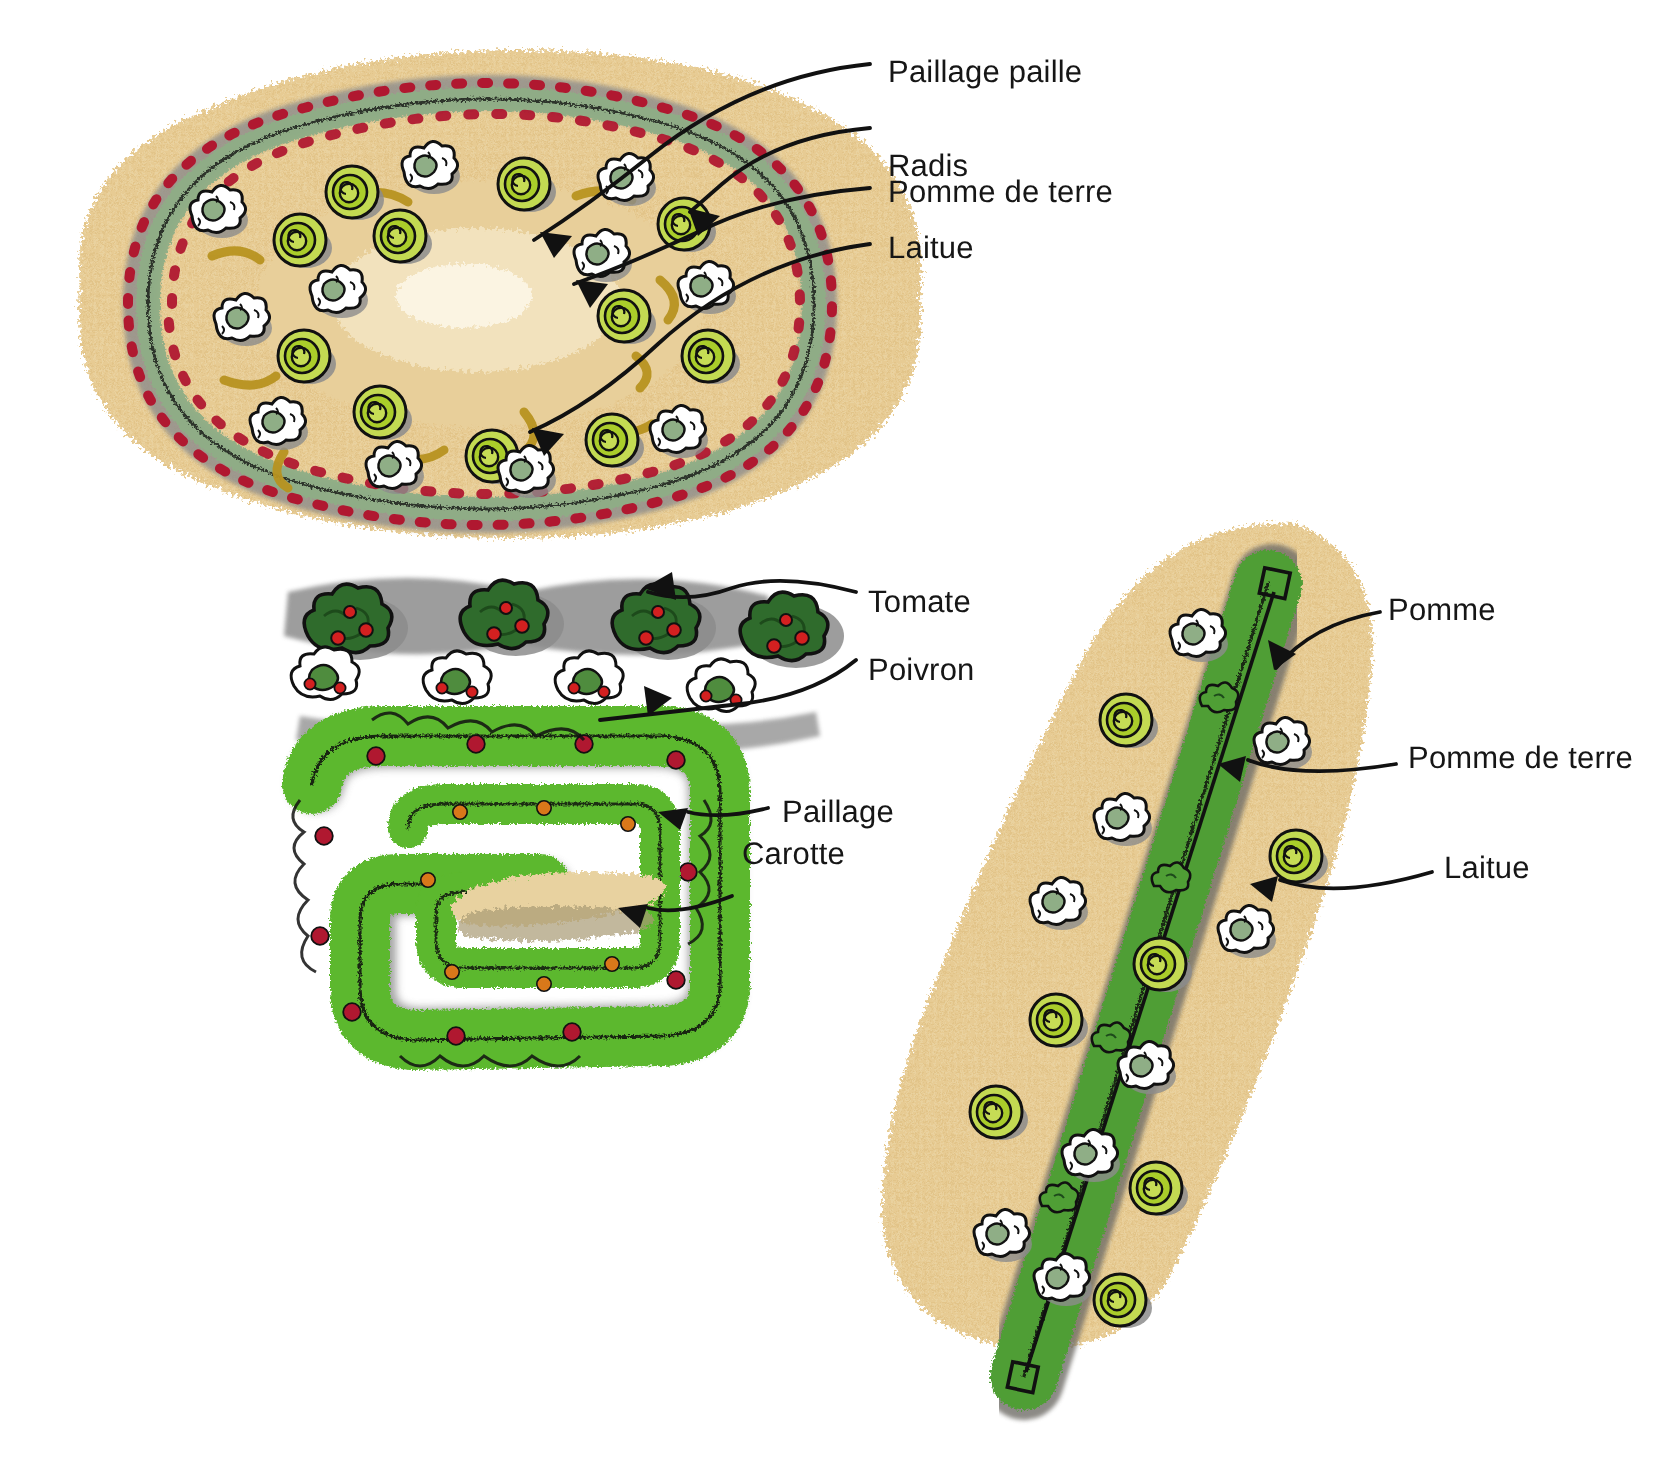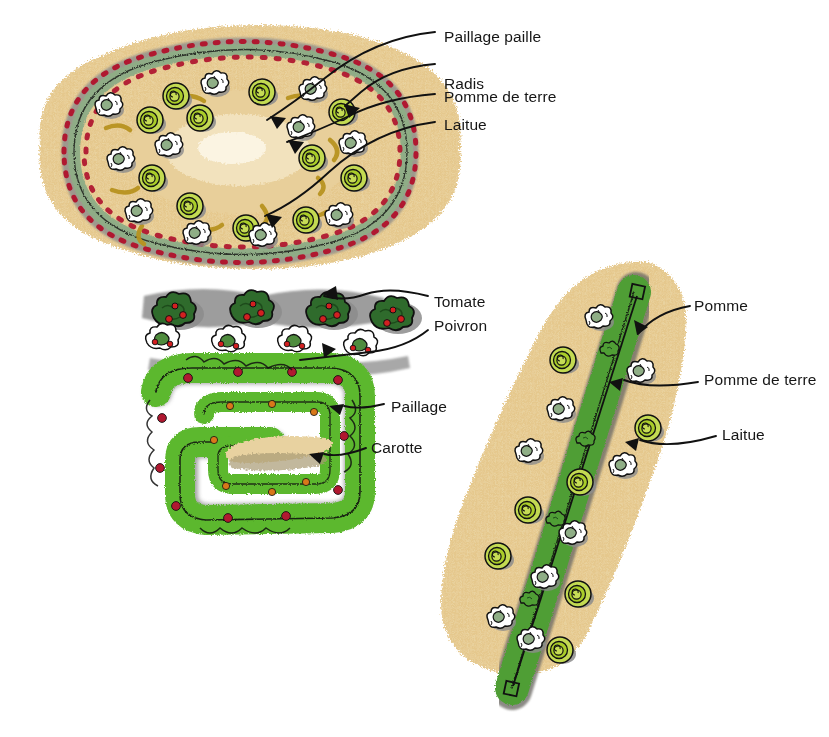--- a/index.html
+++ b/index.html
@@ -293,20 +293,20 @@
       <path d="M623 378 l-14 4 l11 9 z"></path>
       <path d="M639 438 l-14 4 l11 9 z"></path>
     </g>
   </svg>
 
   <div class="lbl" style="left:444px;top:29px">Paillage paille</div>
   <div class="lbl" style="left:444px;top:76px">Radis</div>
   <div class="lbl" style="left:444px;top:89px">Pomme de terre</div>
   <div class="lbl" style="left:444px;top:117px">Laitue</div>
   <div class="lbl" style="left:434px;top:294px">Tomate</div>
-  <div class="lbl" style="left:434px;top:318px">Poivron</div>
+  <div class="lbl" style="left:434px;top:328px">Poivron</div>
   <div class="lbl" style="left:391px;top:399px">Paillage</div>
-  <div class="lbl" style="left:371px;top:440px">Carotte</div>
+  <div class="lbl" style="left:371px;top:420px">Carotte</div>
   <div class="lbl" style="left:694px;top:298px">Pomme</div>
   <div class="lbl" style="left:704px;top:372px">Pomme de terre</div>
   <div class="lbl" style="left:722px;top:427px">Laitue</div>
 
 </div>
 
 </body></html>

